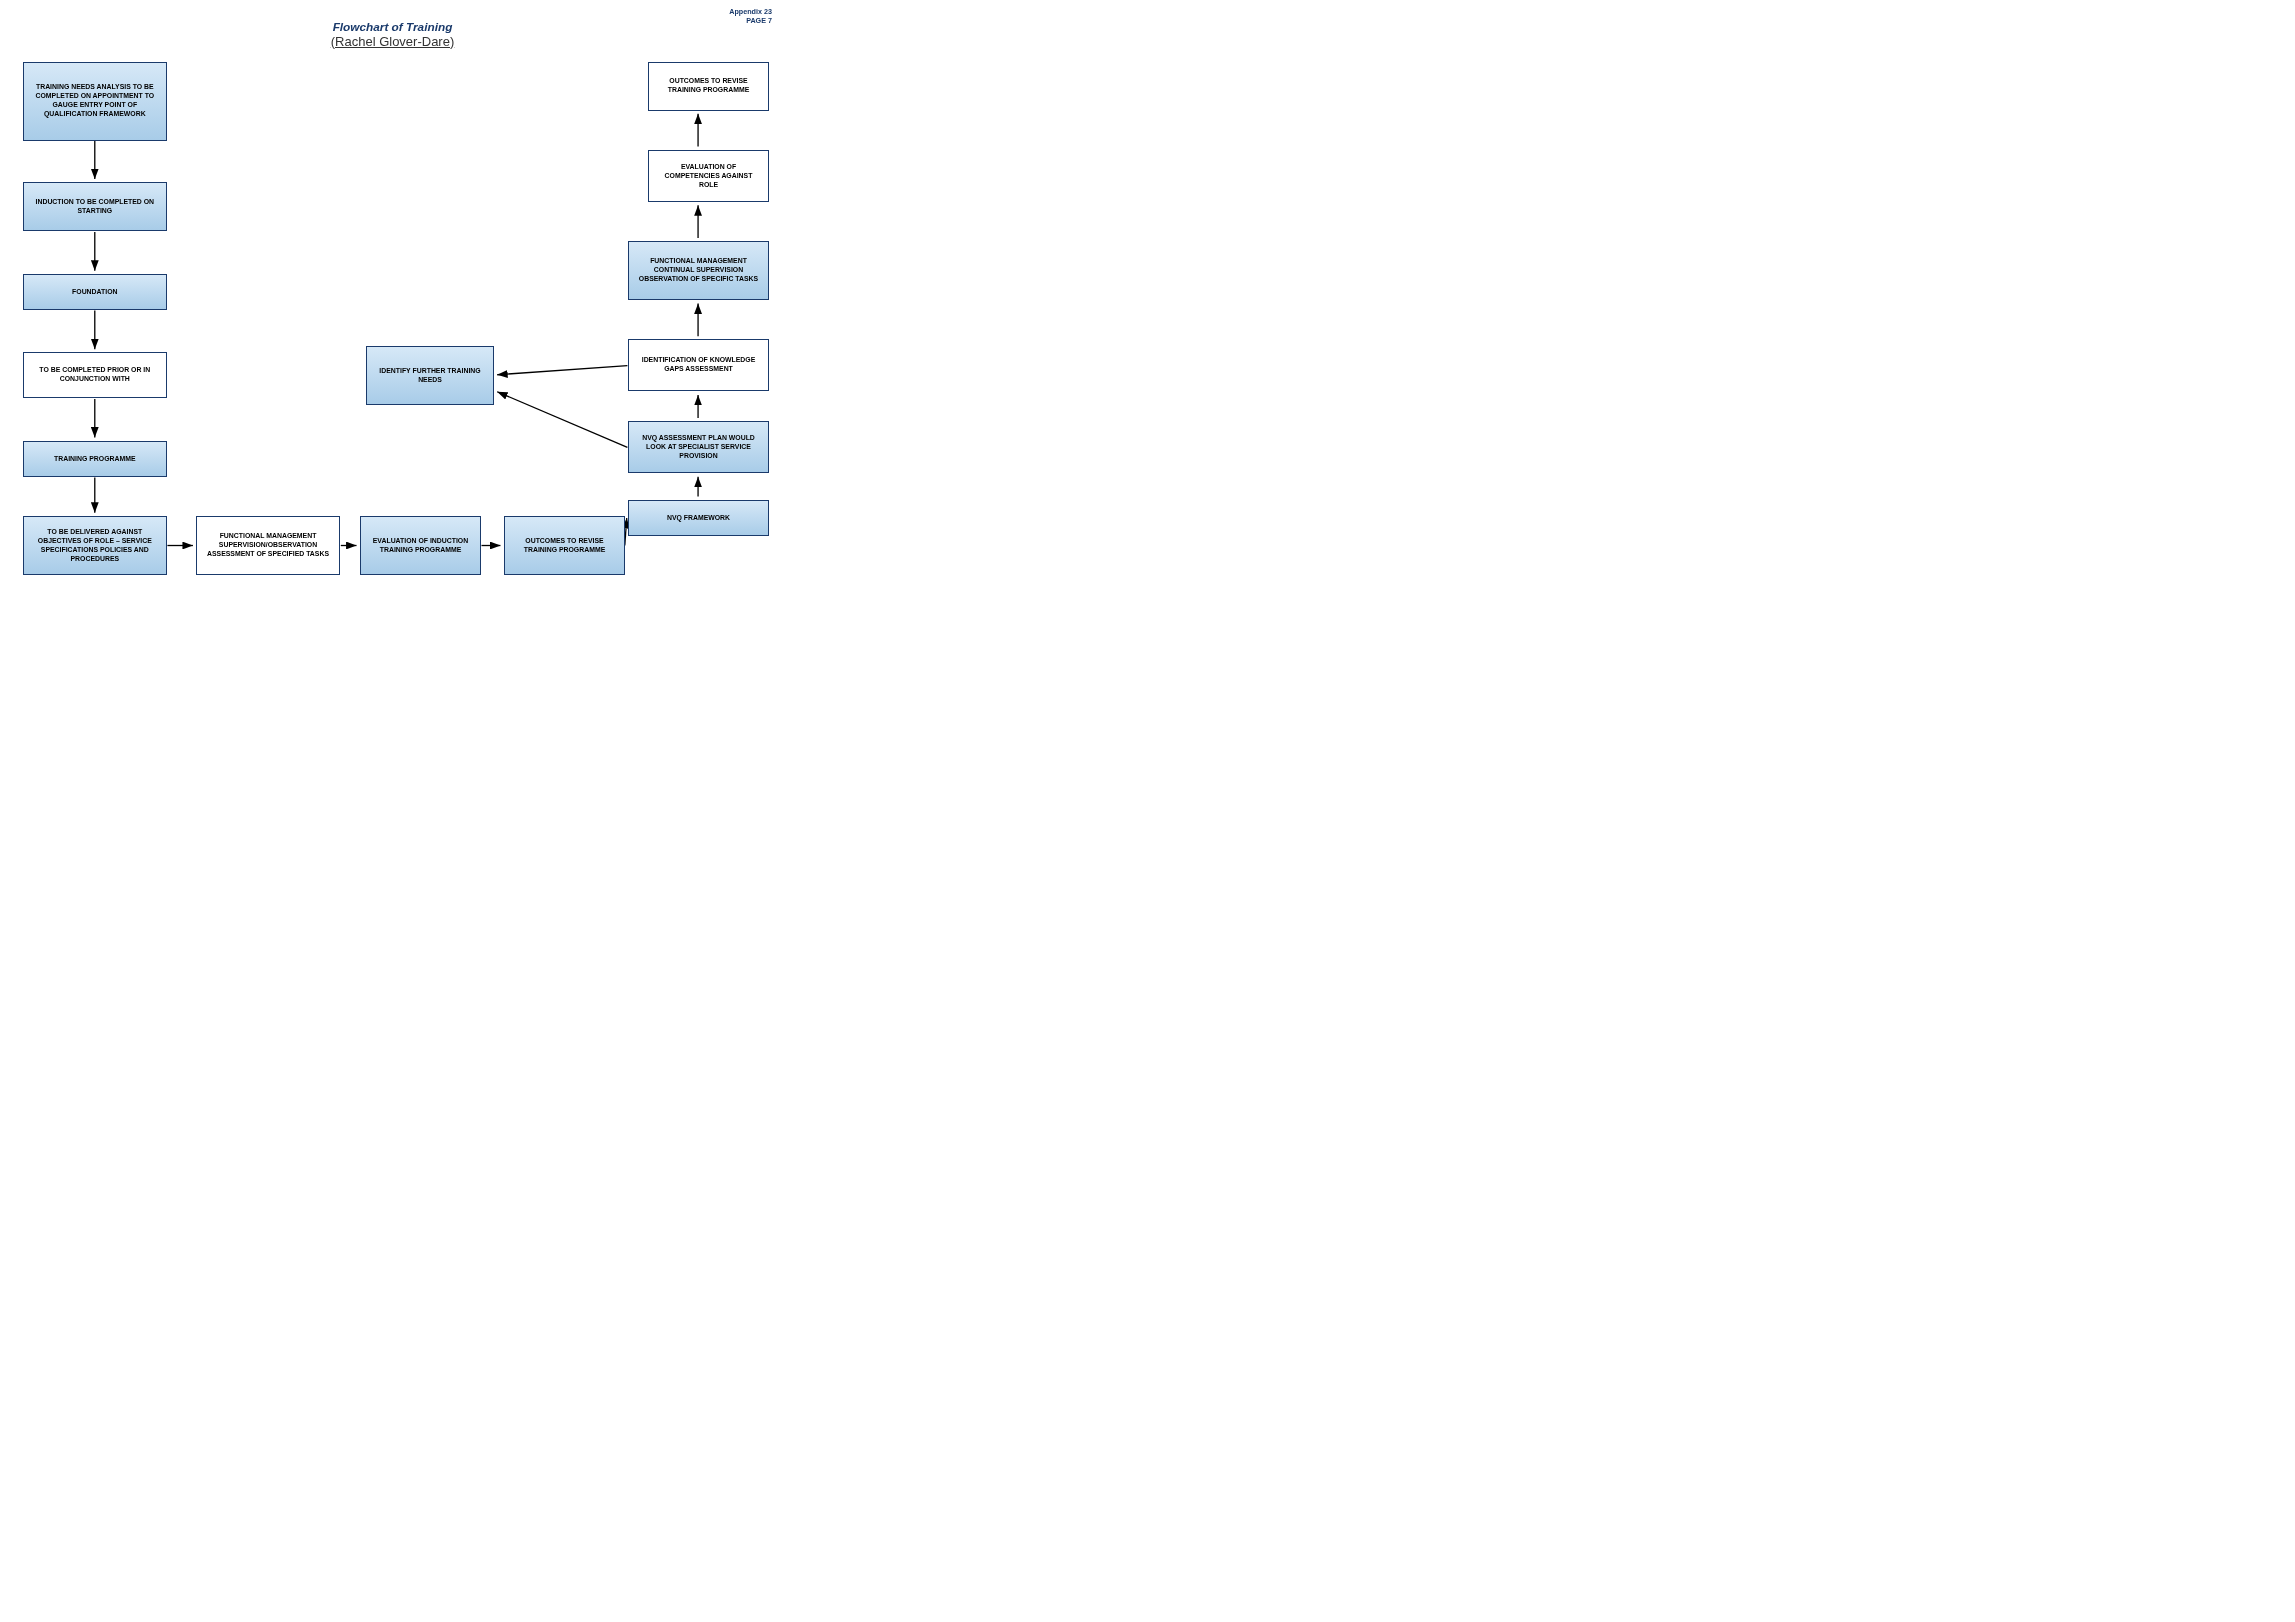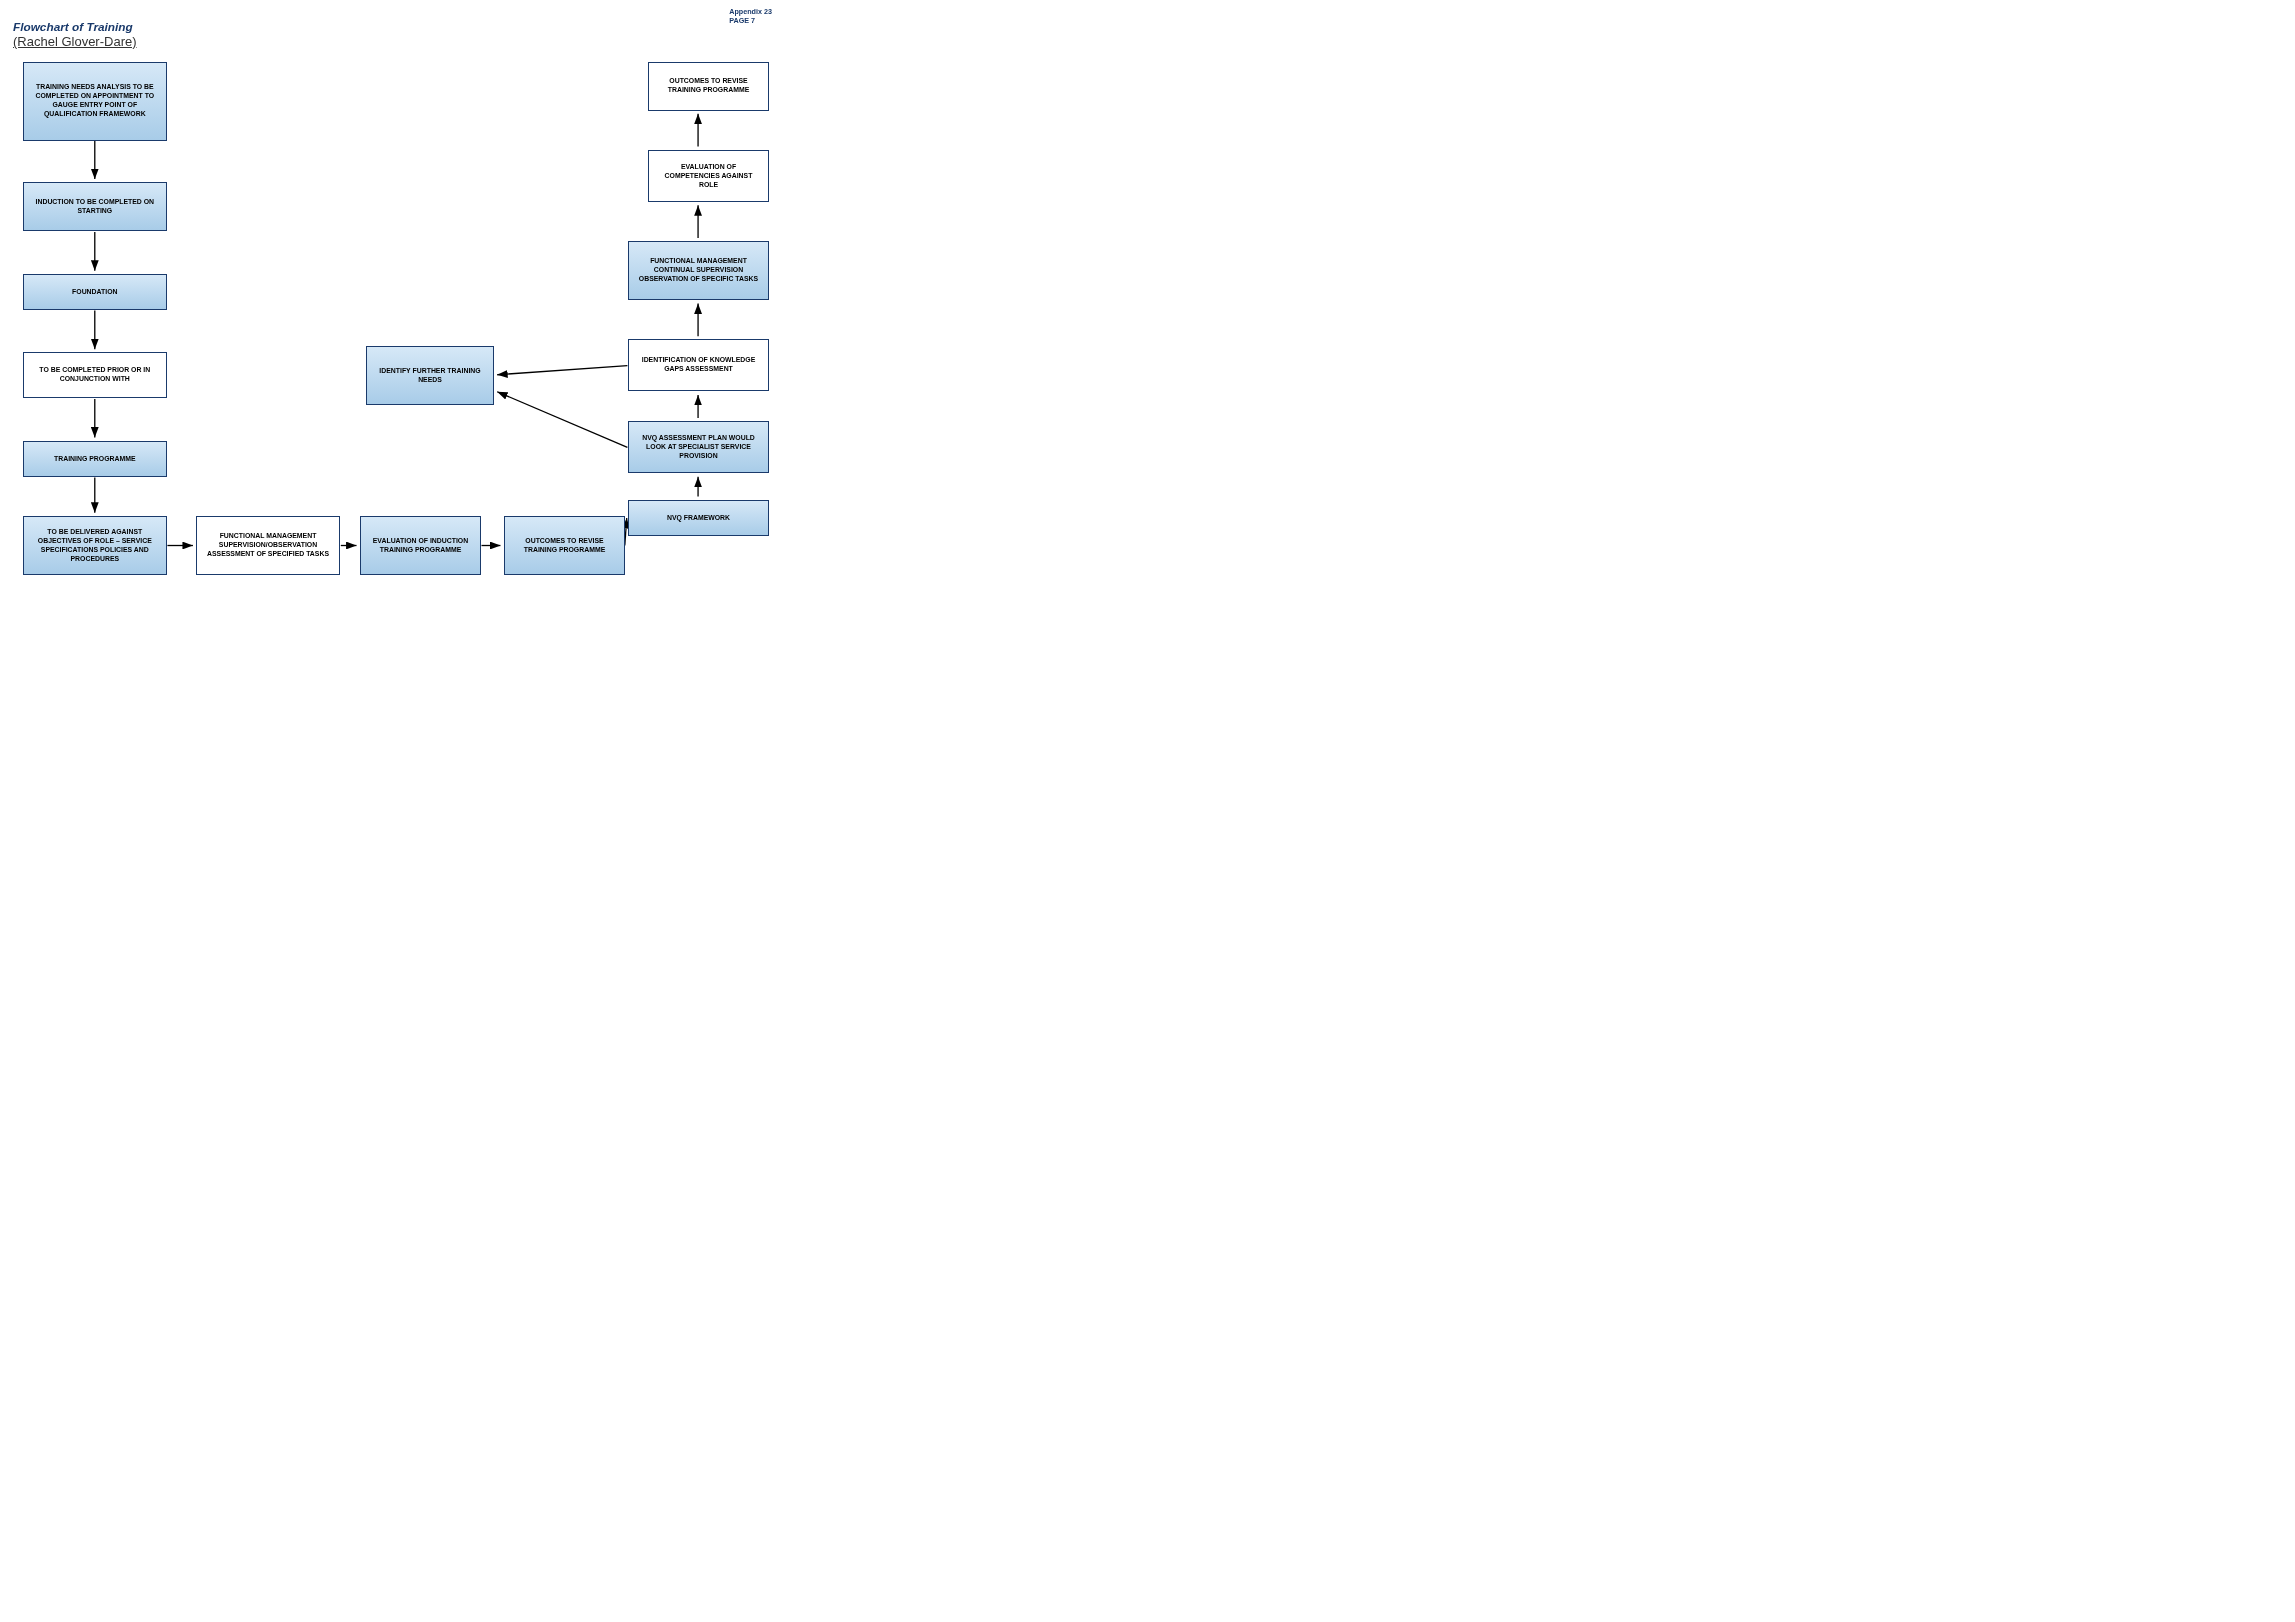--- a/index.html
+++ b/index.html
@@ -17,27 +17,28 @@
       min-height: 556px;
       background: #fff;
       position: relative;
       padding: 13px;
     }
 
     .header-appendix {
       position: absolute;
       top: 6.5px;
       right: 13px;
-      text-align: left;
+      text-align: right;
       font-size: 7.2px;
       font-weight: bold;
       color: #1a3a6b;
     }
 
     .title-area {
+      text-align: center;
       margin-bottom: 4px;
       padding-top: 6.5px;
     }
 
     .title-main {
       font-size: 11.8px;
       font-weight: bold;
       color: #1a3a6b;
       font-style: italic;
     }

